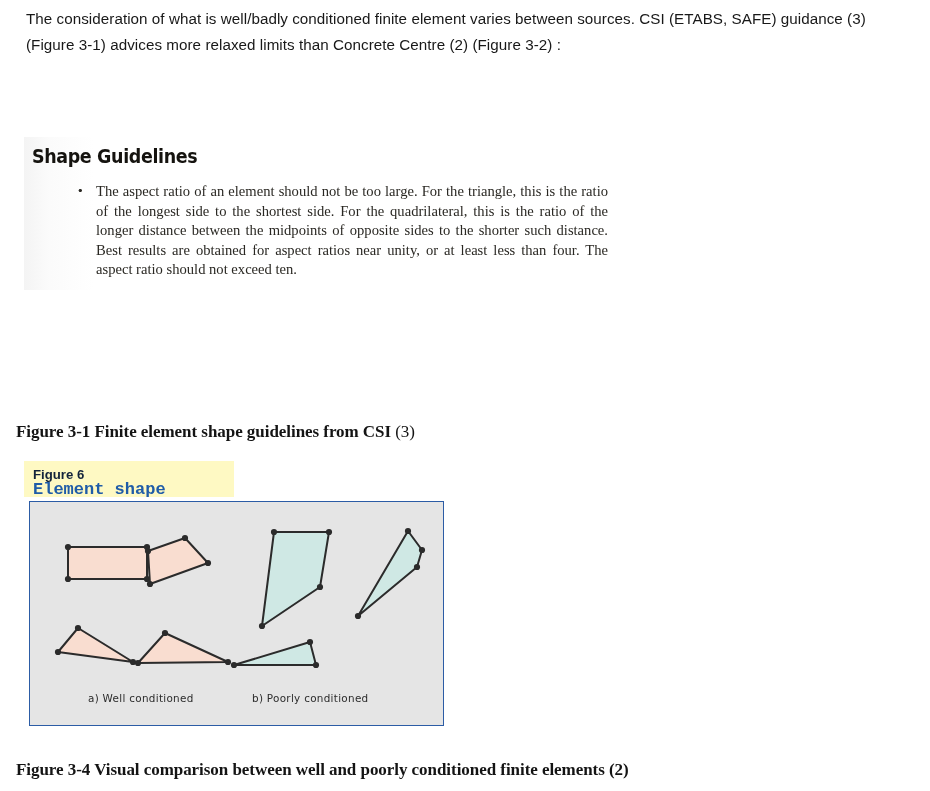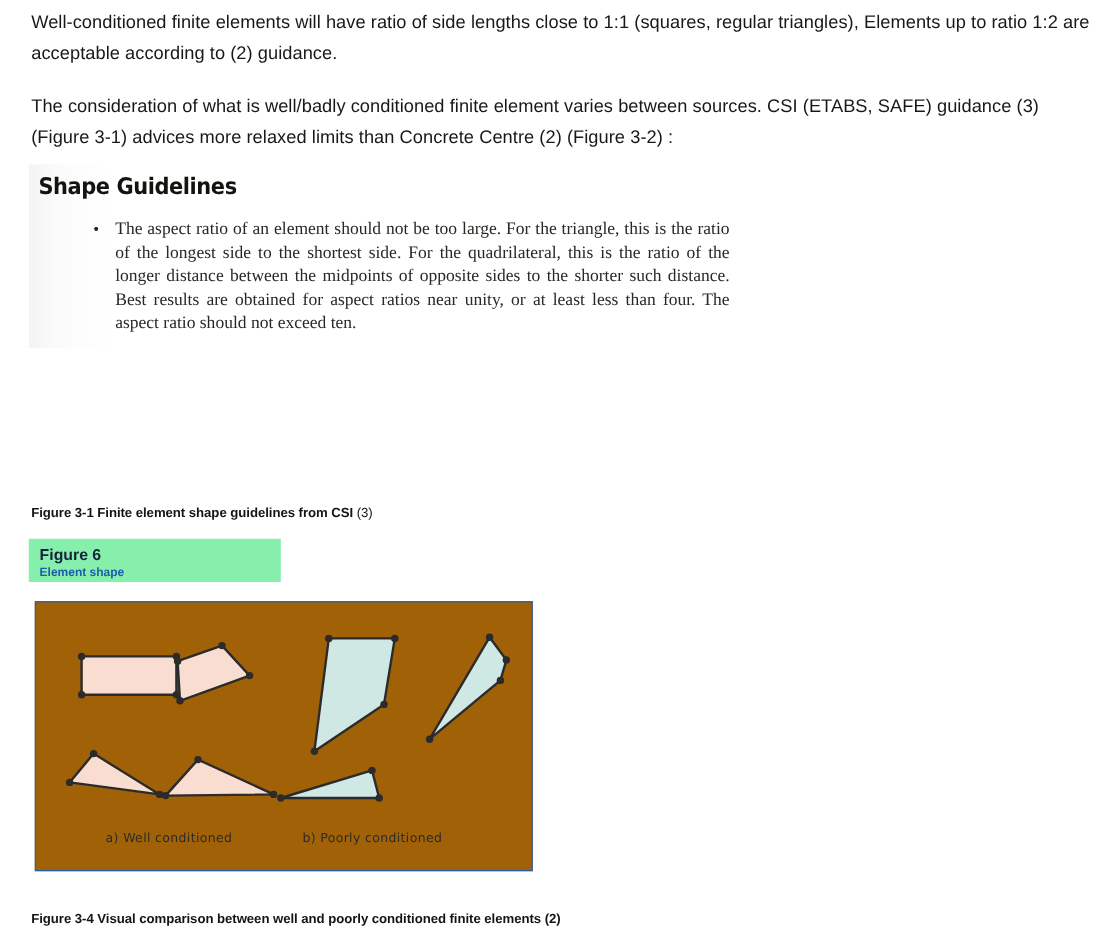--- a/index.html
+++ b/index.html
@@ -86,89 +86,88 @@
     position: absolute;
     left: 54px;
     top: -1px;
     font-size: 13px;
     color: #2a2823;
   }
 
   
   .fig-caption {
     position: absolute;
-    left: 26px;
-    font-family: Liberation Sans, sans-serif;
-    font-size: 11px;
+    left: 16px;
+    font-family: Liberation Serif, serif;
+    font-size: 17px;
     font-weight: bold;
     color: #141414;
     letter-spacing: -0.05px;
     white-space: nowrap;
   }
   .fig-caption .ref { font-weight: normal; }
   #caption-3-1 { top: 422px; }
   #caption-3-2 { top: 760px; }
 
   
   .figure-panel {
     position: absolute;
     left: 24px;
     top: 449px;
     width: 426px;
     height: 284px;
   }
   .figure-head {
     position: absolute;
     left: 0;
-    top: 0;
+    top: 12px;
     width: 210px;
     height: 36px;
-    background: #86efac;
+    background: #fef9c3;
     padding: 6px 0 0 9px;
     box-sizing: border-box;
   }
   .figure-head-num {
     font-family: "Liberation Sans", sans-serif;
     font-weight: bold;
     font-size: 13.2px;
     color: #13233b;
     line-height: 15px;
   }
   .figure-head-sub {
-    font-family: Liberation Sans, sans-serif;
-    font-weight: bold;
-    font-size: 10px;
+    font-family: Liberation Mono, monospace;
+    font-weight: bold;
+    font-size: 17px;
     color: #1f5ca8;
     line-height: 15px;
     margin-top: 0;
   }
   .figure-frame {
     position: absolute;
     left: 5px;
     top: 52px;
     width: 415px;
     height: 225px;
     border: 1.6px solid #2c5ca5;
-    background: #a16207;
+    background: #e5e5e5;
     box-sizing: border-box;
   }
   .figure-frame svg { display: block; }
 
   .shape-label {
     font-family: "DejaVu Sans", sans-serif;
     font-size: 10.4px;
     fill: #2b2b2b;
     letter-spacing: 0.3px;
   }
 </style>
 </head>
 <body>
 
 <div class="doc-body">
-  <p class="para">Well-conditioned finite elements will have ratio of side lengths close to 1:1 (squares, regular triangles), Elements up to ratio 1:2 are acceptable according to (2) guidance.</p>
   <p class="para">The consideration of what is well/badly conditioned finite element varies between sources. CSI (ETABS, SAFE) guidance (3) (Figure 3-1) advices more relaxed limits than Concrete Centre (2) (Figure 3-2) :</p>
 </div>
 
 <div class="guidelines-block">
   <div class="guidelines-title">Shape Guidelines</div>
   <ul class="gl-list">
     <li class="gl-item">
       <span class="gl-bullet">•</span>
     </li>
     <li class="gl-item">

